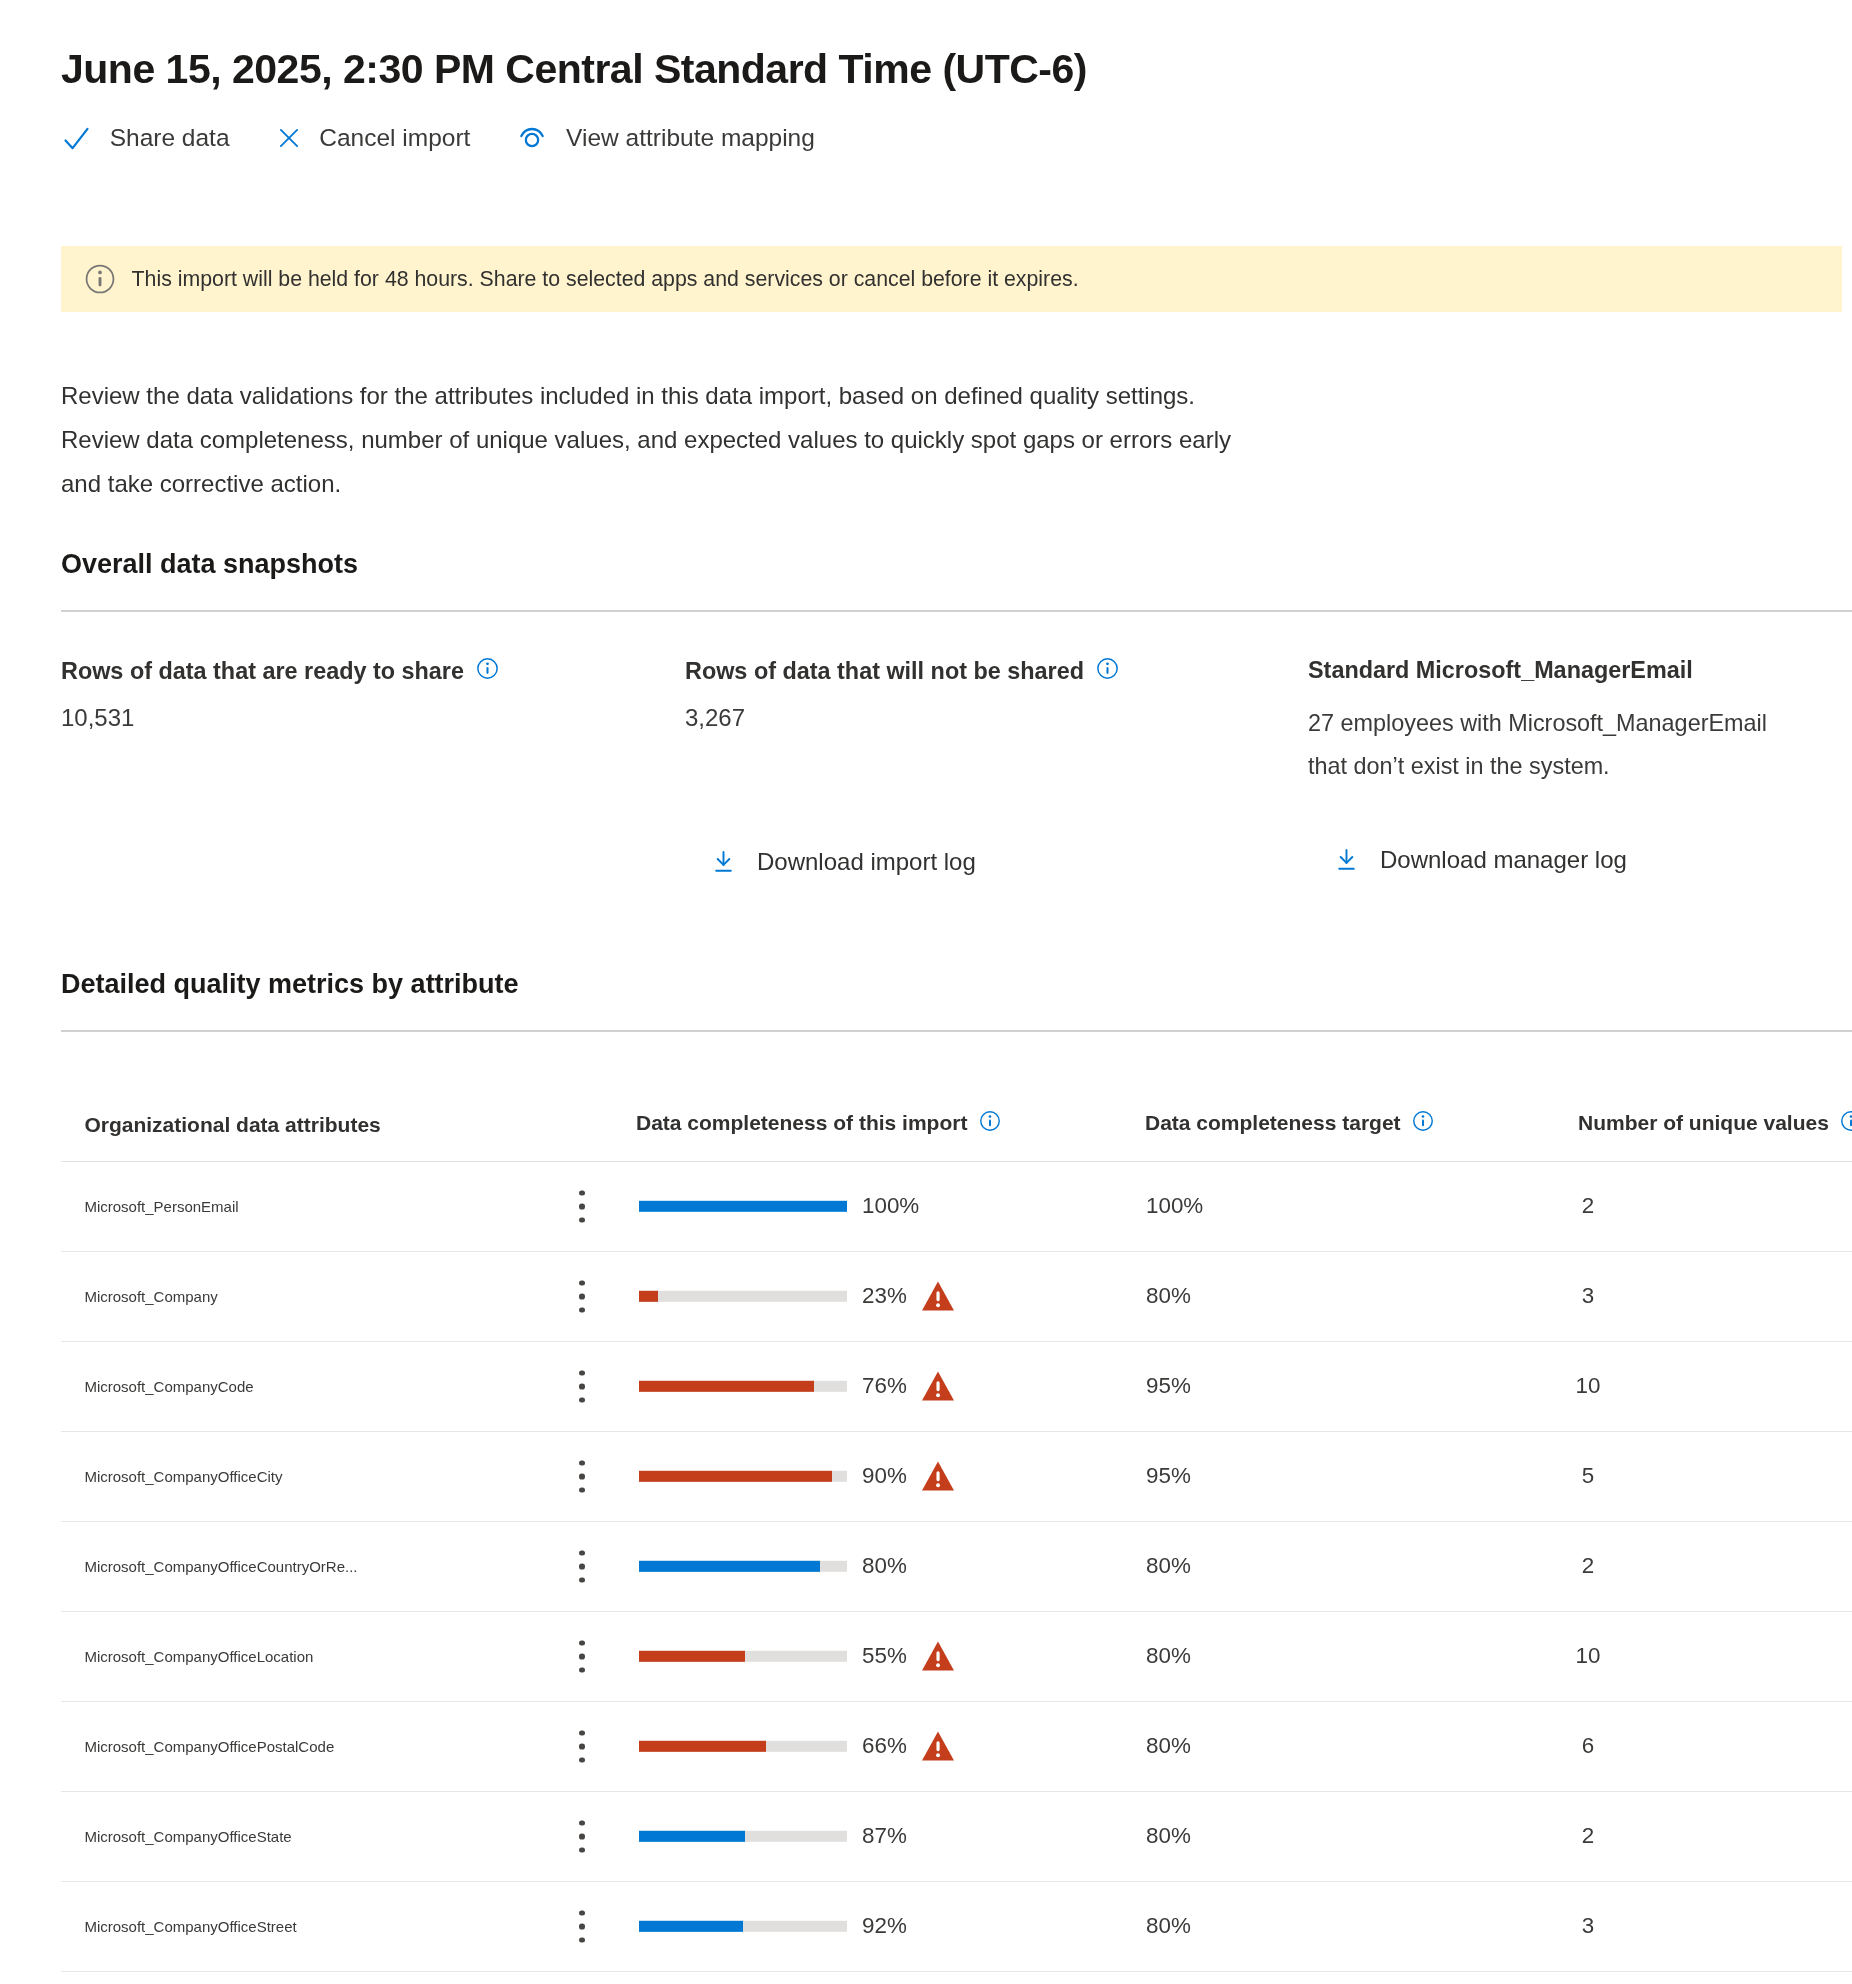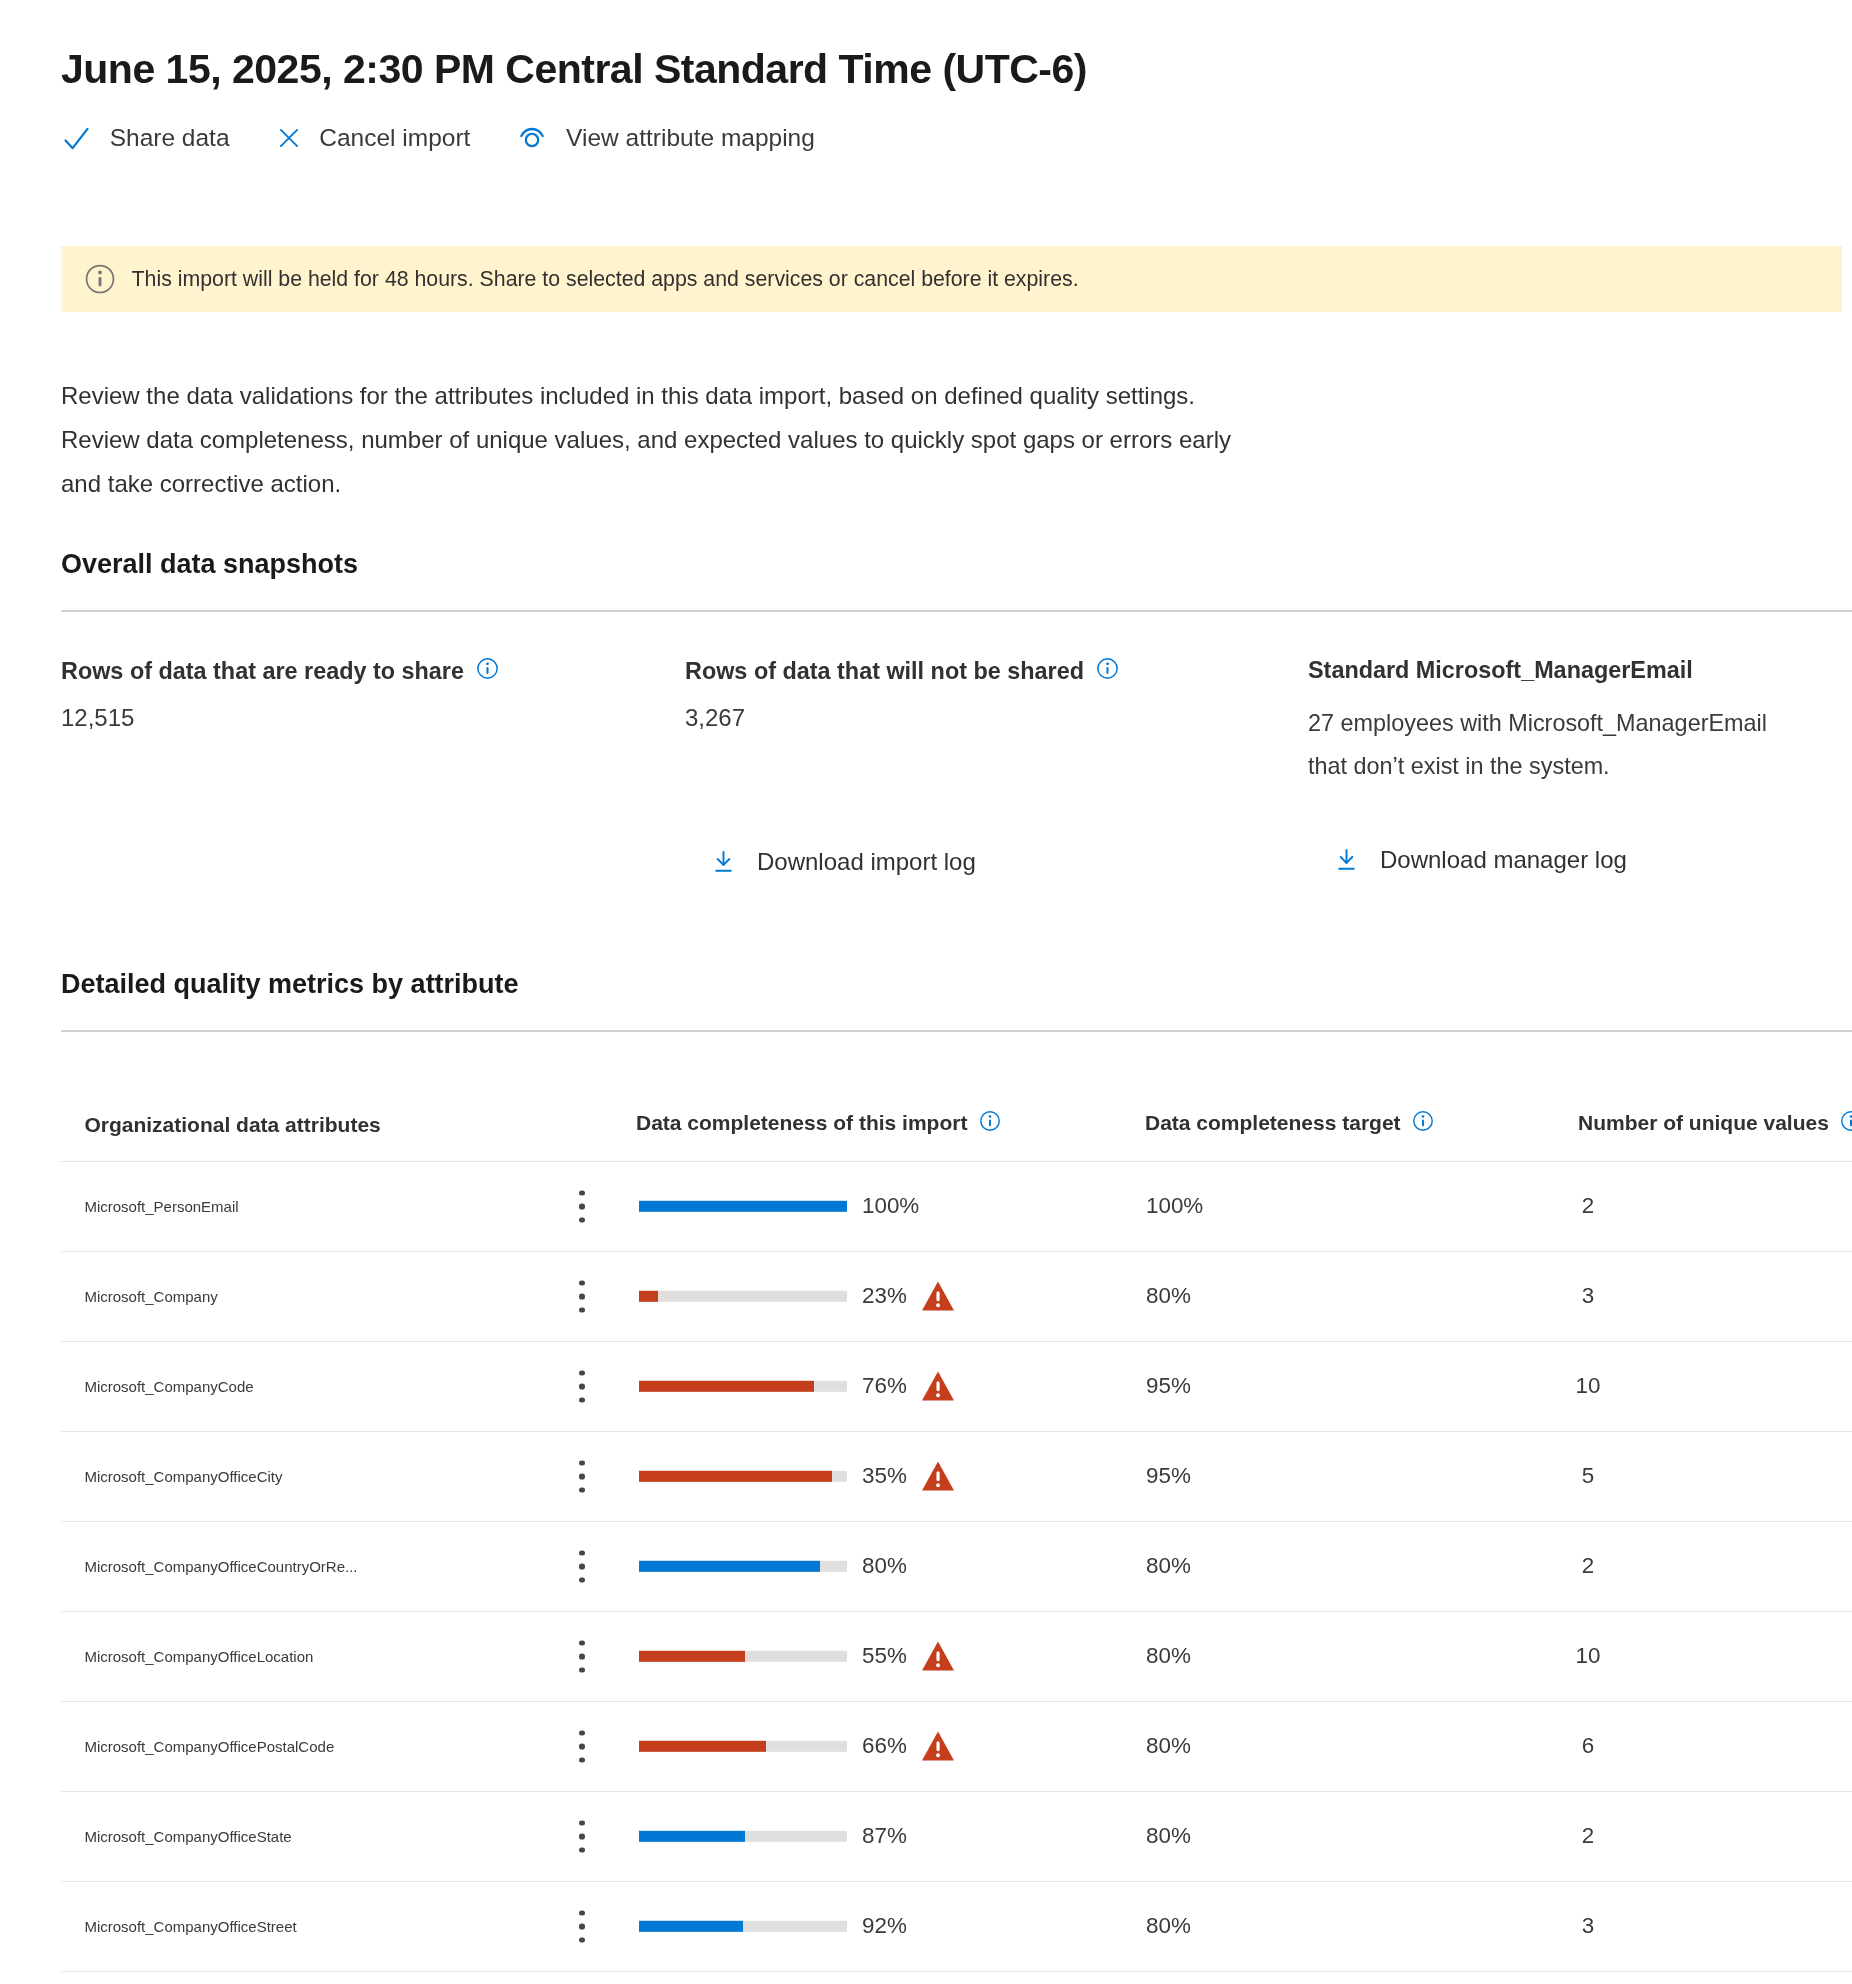--- a/index.html
+++ b/index.html
@@ -126,21 +126,21 @@
         <div class="snap-label">
           <span>Rows of data that are ready to share</span>
           <span class="info-blue">
             <svg width="23" height="23" viewBox="0 0 20 20" fill="none">
                 <circle cx="10" cy="10" r="8.4" stroke="currentColor" stroke-width="1.3"></circle>
                 <rect x="9.1" y="8.7" width="1.8" height="6" rx="0.9" fill="currentColor"></rect>
                 <circle cx="10" cy="5.9" r="1.2" fill="currentColor"></circle>
               </svg>
           </span>
         </div>
-        <div class="snap-value">12,515</div>
+        <div class="snap-value">10,531</div>
       </div>
 
       <div class="snap-col">
         <div class="snap-label">
           <span>Rows of data that will not be shared</span>
           <span class="info-blue">
             <svg width="23" height="23" viewBox="0 0 20 20" fill="none">
                 <circle cx="10" cy="10" r="8.4" stroke="currentColor" stroke-width="1.3"></circle>
                 <rect x="9.1" y="8.7" width="1.8" height="6" rx="0.9" fill="currentColor"></rect>
                 <circle cx="10" cy="5.9" r="1.2" fill="currentColor"></circle>
@@ -281,21 +281,21 @@
         <div class="trow warn">
     <div class="cell c-name">Microsoft_CompanyOfficeCity</div>
     <div class="cell c-kebab">
       <span class="dot"></span>
       <span class="dot"></span>
       <span class="dot"></span>
     </div>
     <div class="cell c-bar">
       <div class="fill" style="width: 93%;"></div>
     </div>
-    <div class="cell c-pct">35%</div>
+    <div class="cell c-pct">90%</div>
     <div class="cell c-warnicon">
       <svg width="34" height="31" viewBox="0 0 66 60">
               <polygon points="33,2 64,58 2,58" fill="#c43e1c"></polygon>
               <rect x="30" y="21" width="6.2" height="19" rx="3.1" fill="#ffffff"></rect>
               <circle cx="33.1" cy="48" r="3.7" fill="#ffffff"></circle>
             </svg>
     </div>
     <div class="cell c-target">95%</div>
     <div class="cell c-unique">5</div>
   </div>

